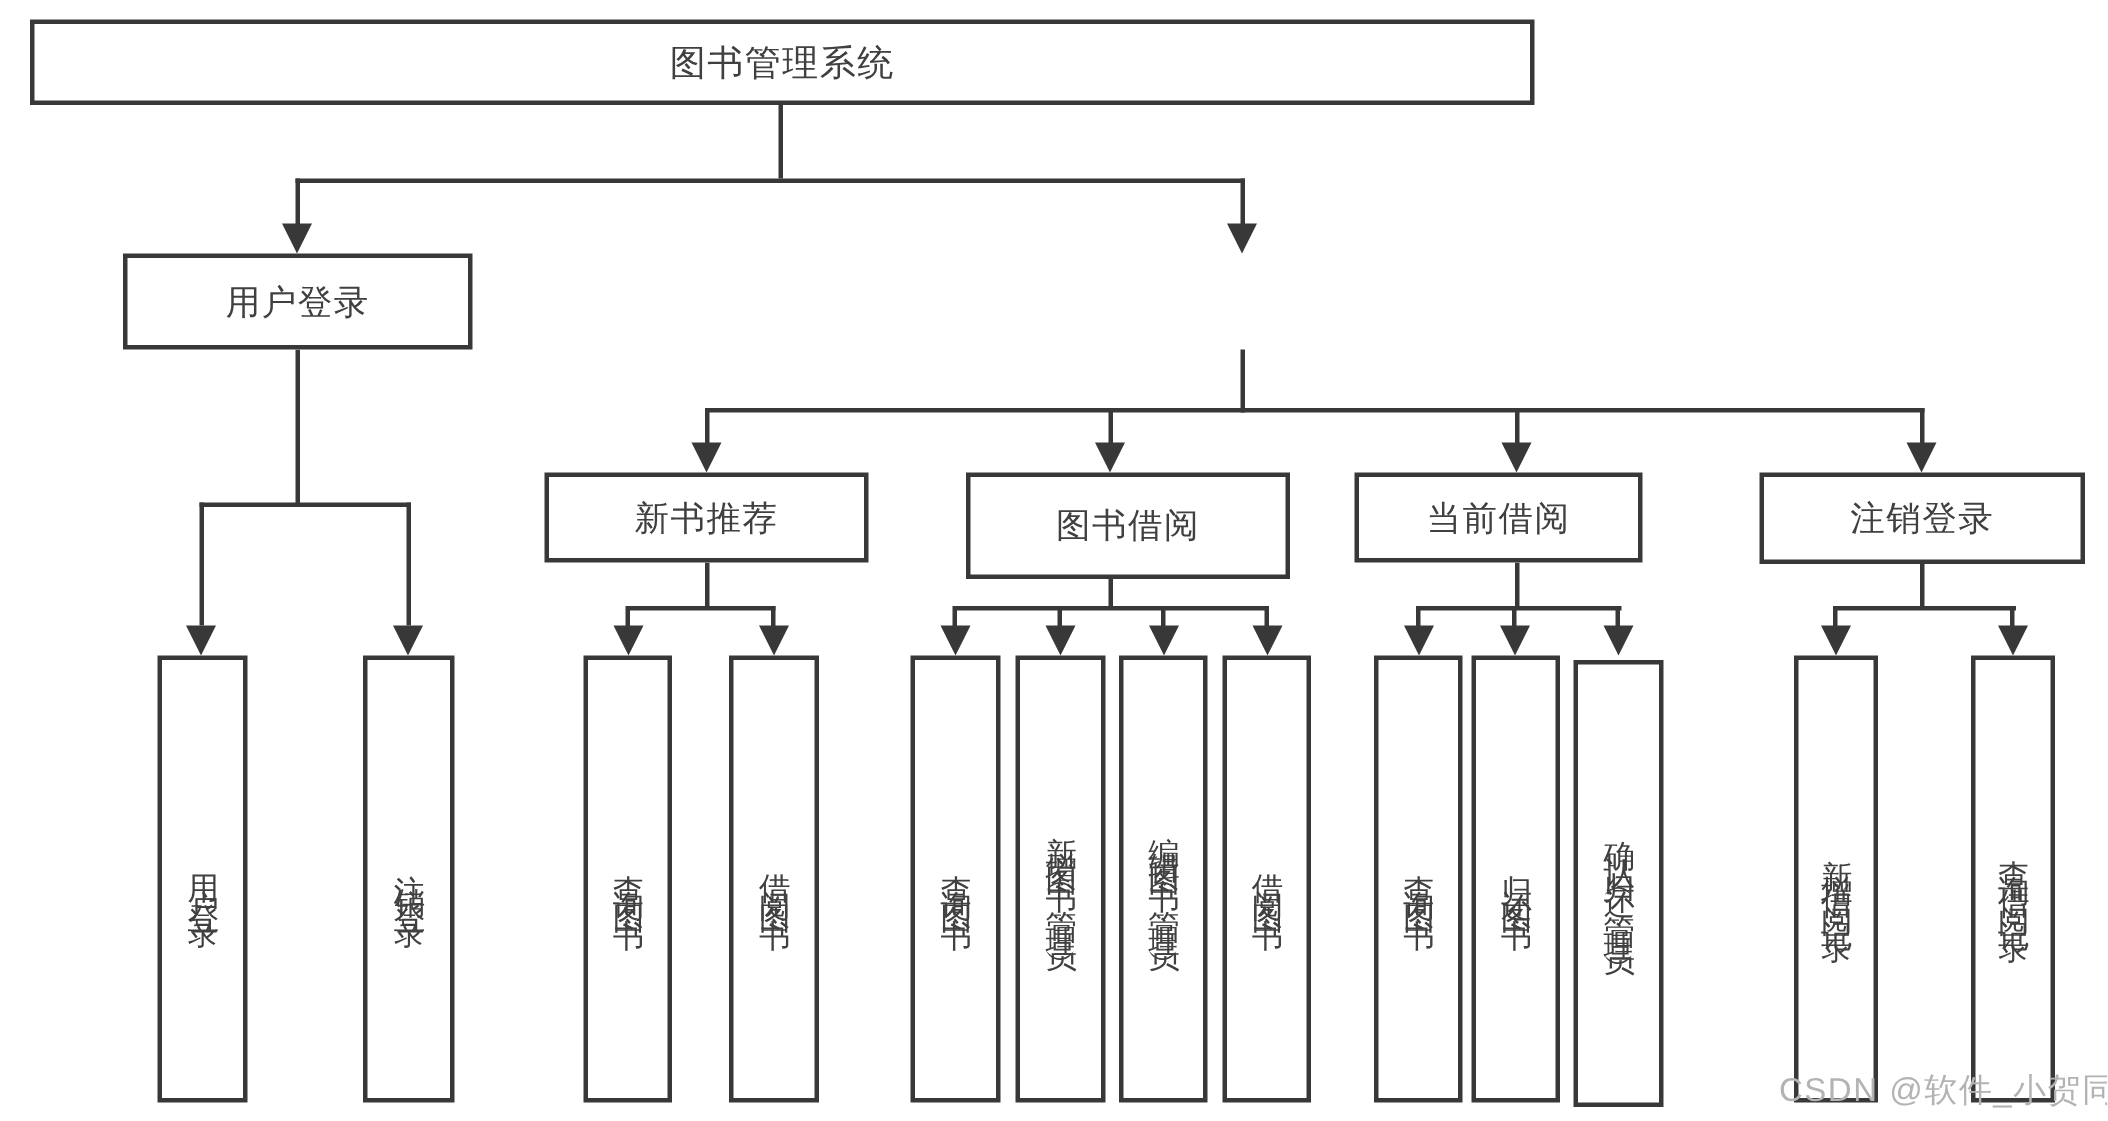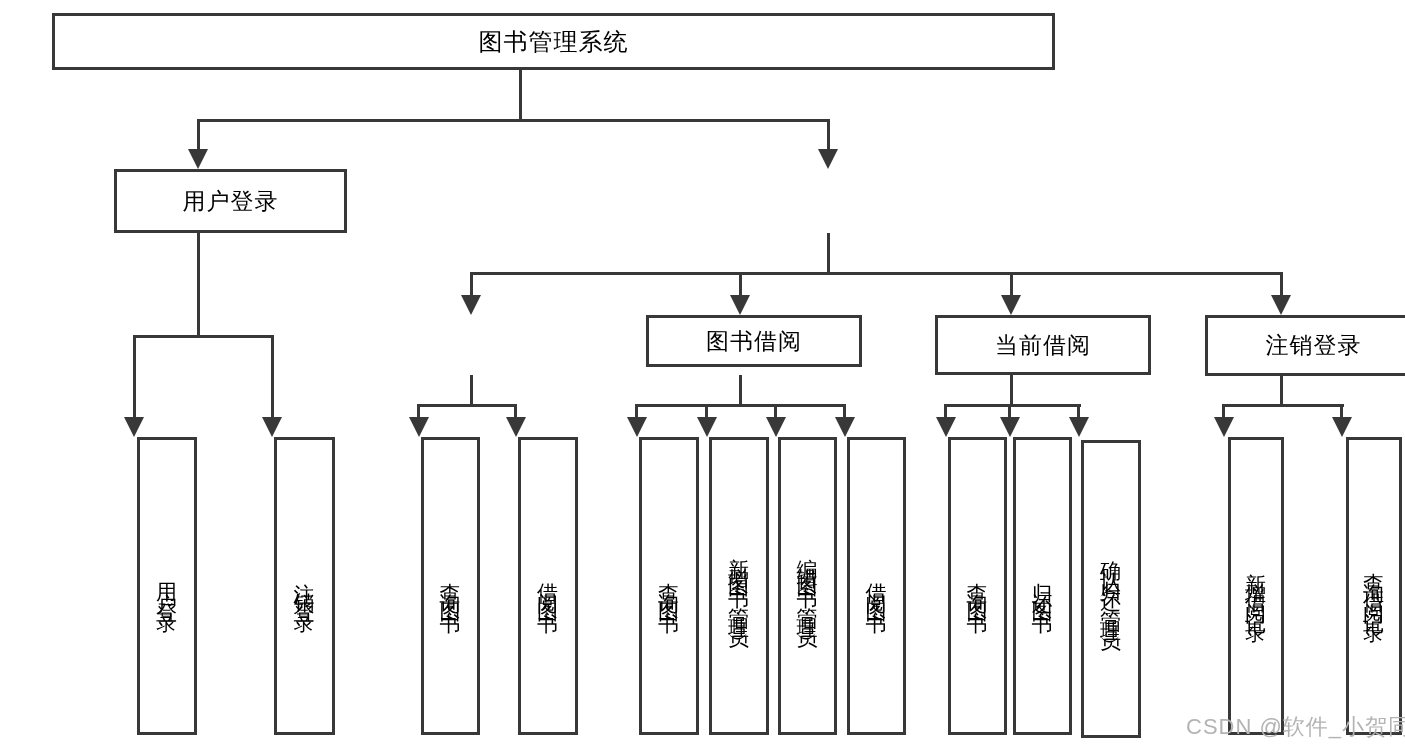--- a/index.html
+++ b/index.html
@@ -9,21 +9,21 @@
   }
   .line{position:absolute;background:#383838;}
   .arrow{
     position:absolute;width:0;height:0;
     border-left:10px solid transparent;border-right:10px solid transparent;
     border-top:20px solid #383838;
   }
   .box{
     position:absolute;border:3px solid #383838;background:#fff;
     display:flex;align-items:center;justify-content:center;
-    box-sizing:border-box;color:#000000;margin-left:32px;
+    box-sizing:border-box;color:#404040;
   }
   .hbox{font-size:23px;letter-spacing:1px;}
   .vbox{font-size:21px;}
   .vbox .vtext{
     writing-mode:vertical-rl;text-orientation:mixed;
     letter-spacing:10px;line-height:1.1;white-space:nowrap;
   }
   .watermark{
     position:absolute;left:1186px;top:712px;z-index:10;
     font-size:22px;color:#b3b3b3;letter-spacing:1px;white-space:nowrap;
@@ -90,22 +90,23 @@
   <div class="arrow" style="left:936px;top:417px"></div>
   <div class="arrow" style="left:1000px;top:417px"></div>
   <div class="arrow" style="left:1069px;top:417px"></div>
   <div class="arrow" style="left:1214px;top:417px"></div>
   <div class="arrow" style="left:1332px;top:417px"></div>
 
   <div class="box hbox" style="left:20px;top:13px;width:1003px;height:57px;font-size:24px">图书管理系统</div>
 
   <div class="box hbox" style="left:82px;top:169px;width:233px;height:64px">用户登录</div>
 
-  <div class="box hbox" style="left:614px;top:315px;width:216px;height:52px">图书借阅</div>
-  <div class="box hbox" style="left:903px;top:315px;width:216px;height:60px">当前借阅</div>
+  <div class="box hbox" style="left:363px;top:315px;width:216px;height:60px">新书推荐</div>
+  <div class="box hbox" style="left:644px;top:315px;width:216px;height:71px">图书借阅</div>
+  <div class="box hbox" style="left:903px;top:315px;width:192px;height:60px">当前借阅</div>
   <div class="box hbox" style="left:1173px;top:315px;width:217px;height:61px">注销登录</div>
 
   <div class="box vbox" style="left:105px;top:437px;width:60px;height:298px">
     <span class="vtext">用户登录</span>
   </div>
   <div class="box vbox" style="left:242px;top:437px;width:61px;height:298px">
     <span class="vtext">注销登录</span>
   </div>
 
   <div class="box vbox" style="left:389px;top:437px;width:59px;height:298px">

